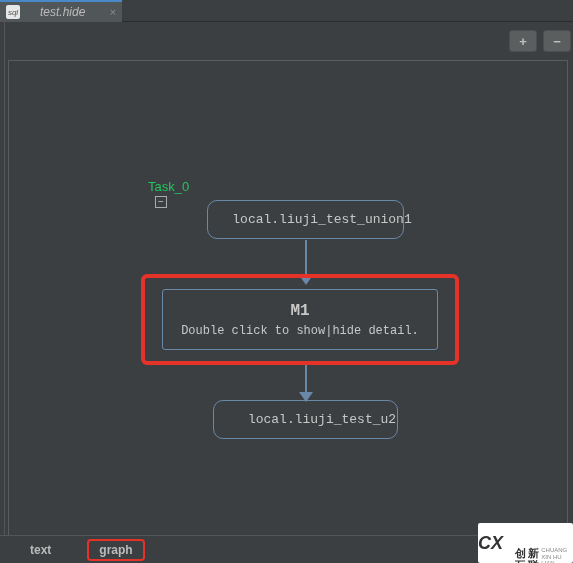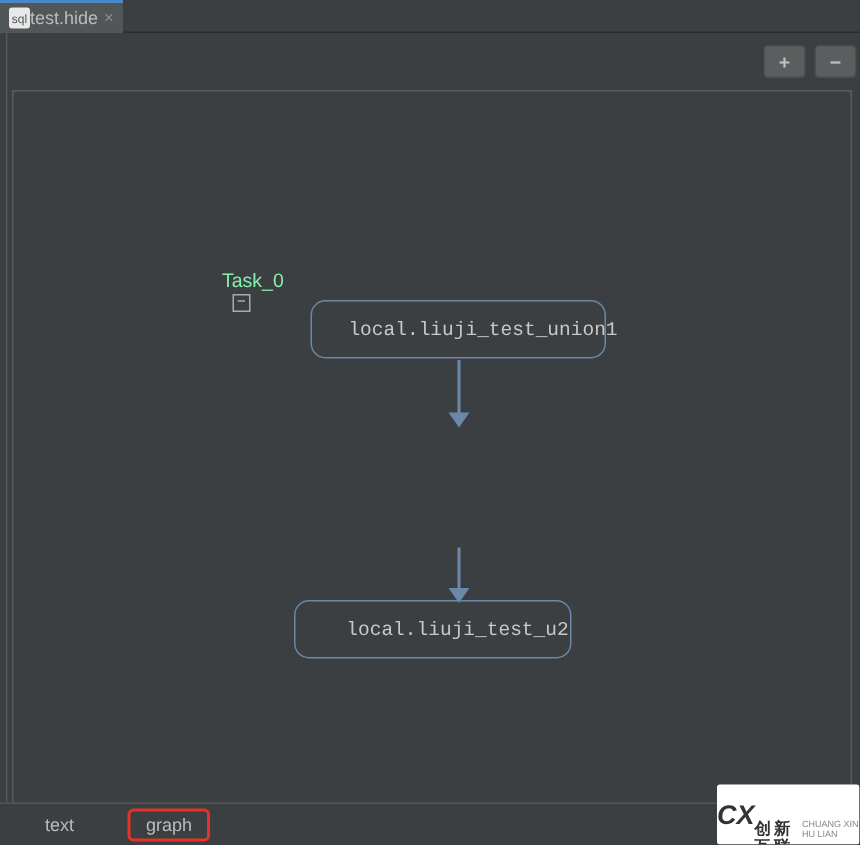--- a/index.html
+++ b/index.html
@@ -20,22 +20,23 @@
       align-items: stretch;
     }
     .tab {
       display: flex;
       align-items: center;
       padding: 0 6px;
       background: #515658;
       border-top: 2px solid #4a88c7;
       font-size: 12px;
       color: #bbbbbb;
-      gap: 0;
+      gap: 20px;
       height: 22px;
+      font-style: italic;
     }
     .tab .file-icon {
       width: 14px;
       height: 14px;
       background: #e8e8e8;
       border-radius: 2px;
       display: flex;
       align-items: center;
       justify-content: center;
       font-size: 8px;
@@ -81,21 +82,21 @@
       left: 2px;
       width: 560px;
       height: 480px;
       border: 1px solid #5a5d5f;
     }
     .task-label {
       position: absolute;
       top: 157px;
       left: 142px;
       font-size: 13px;
-      color: #86efac;
+      color: #22c55e;
     }
     .task-collapse {
       position: absolute;
       top: 174px;
       left: 149px;
       width: 12px;
       height: 12px;
       border: 1px solid #aaa;
       background: #3c3f41;
       display: flex;
@@ -119,21 +120,21 @@
       padding-left: 33px;
     }
     .node-top {
       top: 178px;
       left: 201px;
       width: 197px;
       height: 39px;
     }
     .node-bottom {
       top: 378px;
-      left: 190px;
+      left: 207px;
       width: 185px;
       height: 39px;
     }
     .node-mid-wrap {
       position: absolute;
       top: 252px;
       left: 135px;
       width: 318px;
       height: 91px;
       border: 4px solid #e63329;
@@ -191,39 +192,40 @@
       border-top: 1px solid #555;
       display: flex;
       align-items: center;
       padding-left: 18px;
       gap: 0;
       font-size: 12px;
     }
     .btab {
       padding: 4px 12px;
       color: #bbbbbb;
+      font-weight: bold;
     }
     .btab.active-highlight {
       border: 2px solid #e63329;
       border-radius: 4px;
       padding: 2px 10px;
       margin-left: 24px;
     }
     .watermark {
       position: absolute;
       right: 0;
       bottom: 0;
       width: 95px;
       height: 40px;
       background: #fff;
       border-radius: 2px;
       display: flex;
       align-items: center;
       justify-content: center;
-      gap: 0;
+      gap: 12px;
       font-size: 9px;
       color: #333;
       z-index: 20;
     }
     .watermark .logo {
       font-size: 18px;
       font-weight: bold;
       font-style: italic;
       color: #333;
     }
@@ -270,20 +272,26 @@
     <span>−</span>
   </div>
 
   <div class="node node-top">
     <span>local.liuji_test_union1</span>
   </div>
 
   <div class="edge edge1"></div>
   <div class="arrowhead arrow1"></div>
 
+  <div class="node-mid-wrap">
+    <div class="node-mid">
+      <span class="title">M1</span>
+      <span class="sub">Double click to show|hide detail.</span>
+    </div>
+  </div>
 
   <div class="edge edge2"></div>
   <div class="arrowhead arrow2"></div>
 
   <div class="node node-bottom">
     <span>local.liuji_test_u2</span>
   </div>
 </div>
 
 <div class="bottom-tabs">

